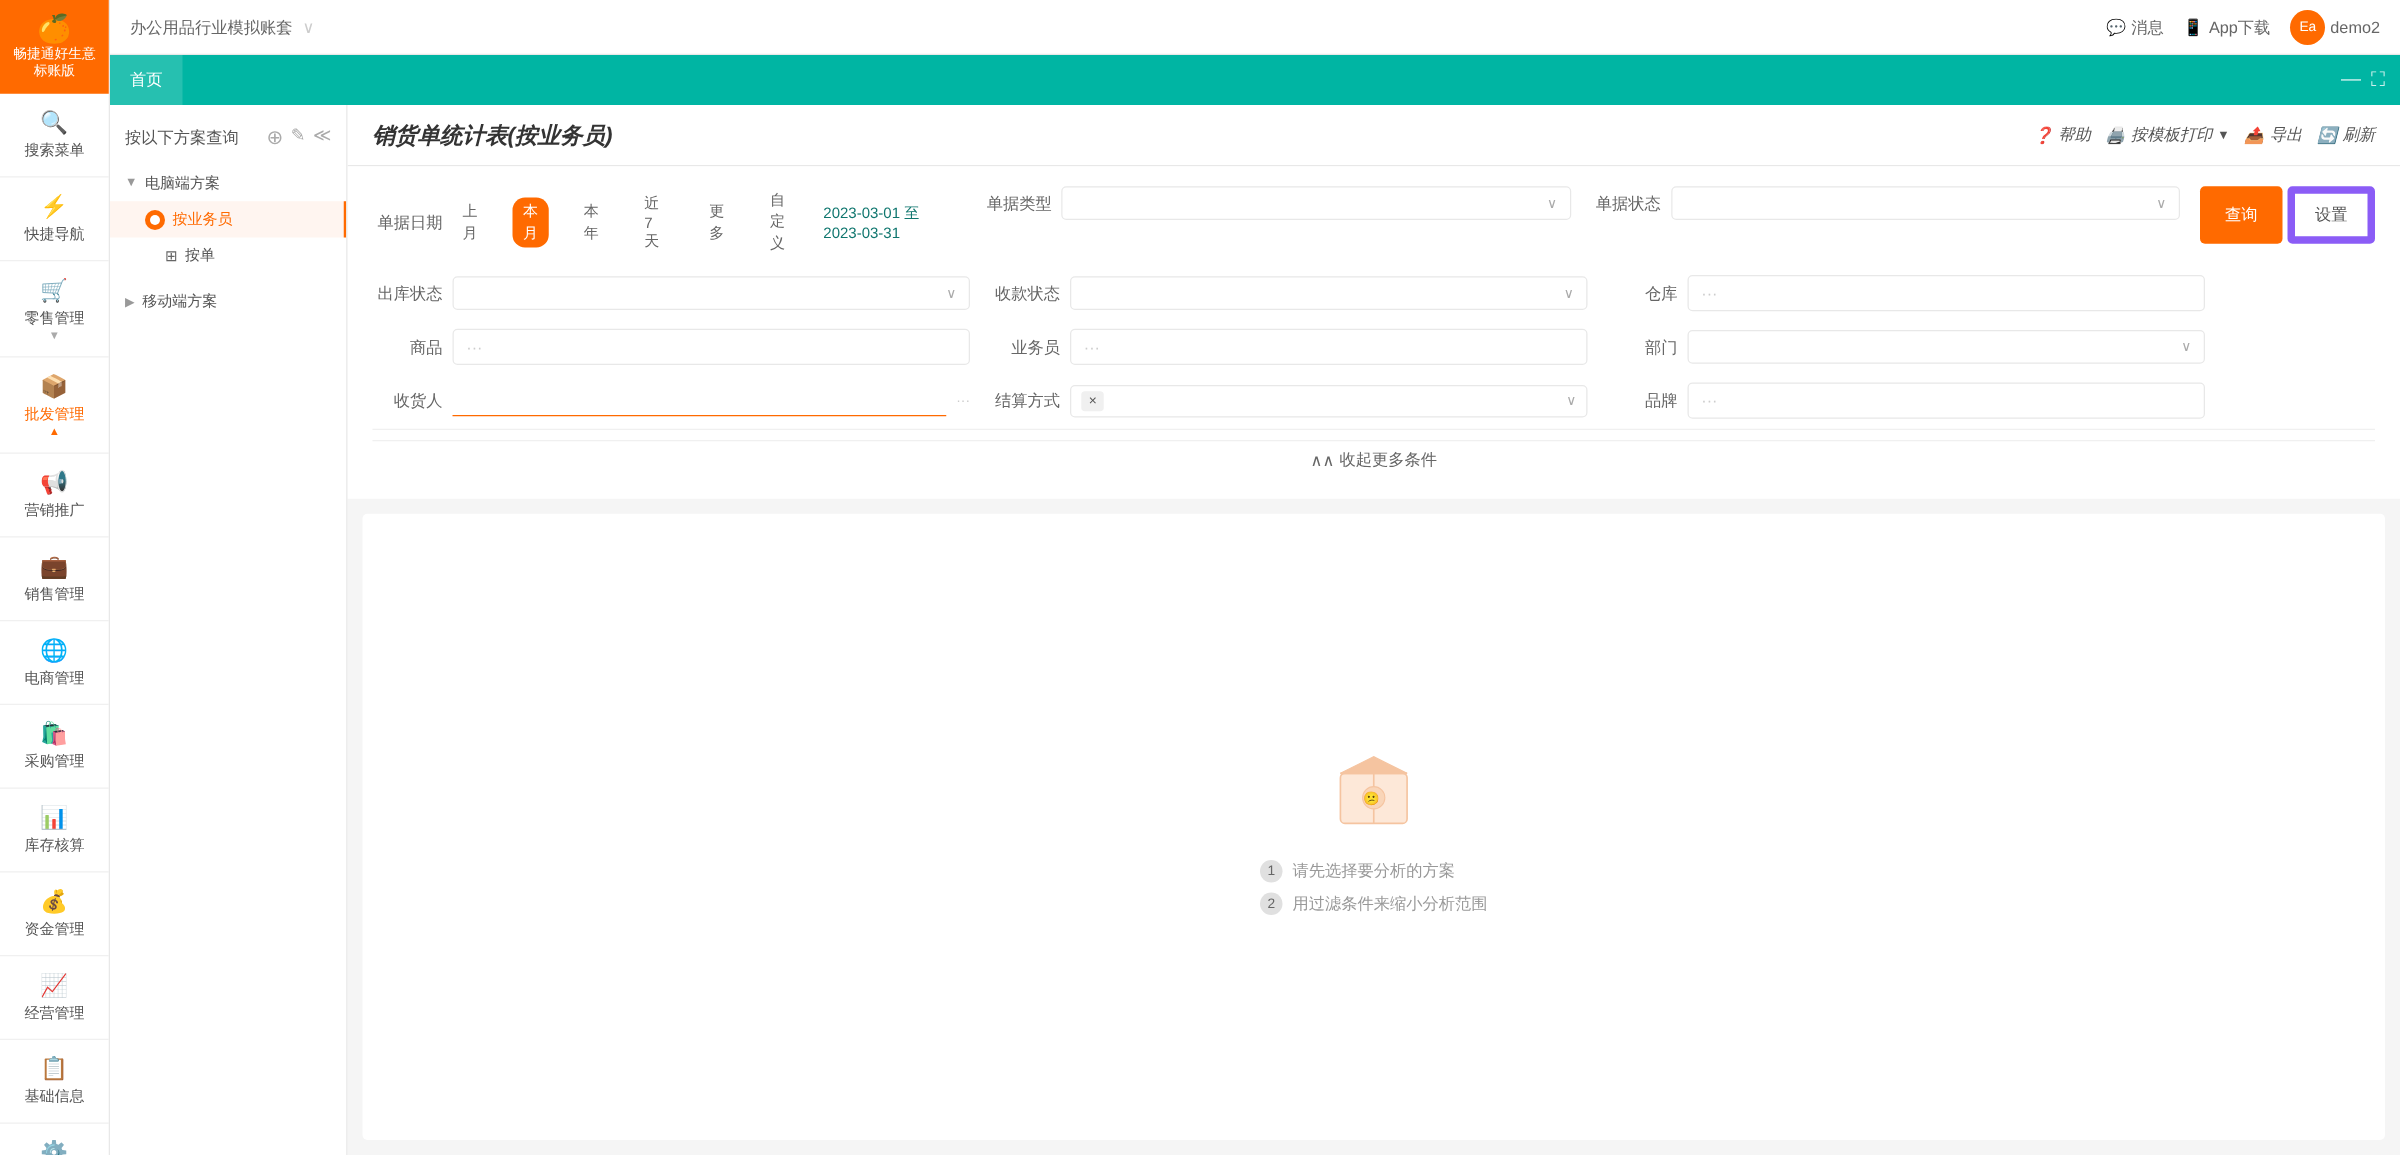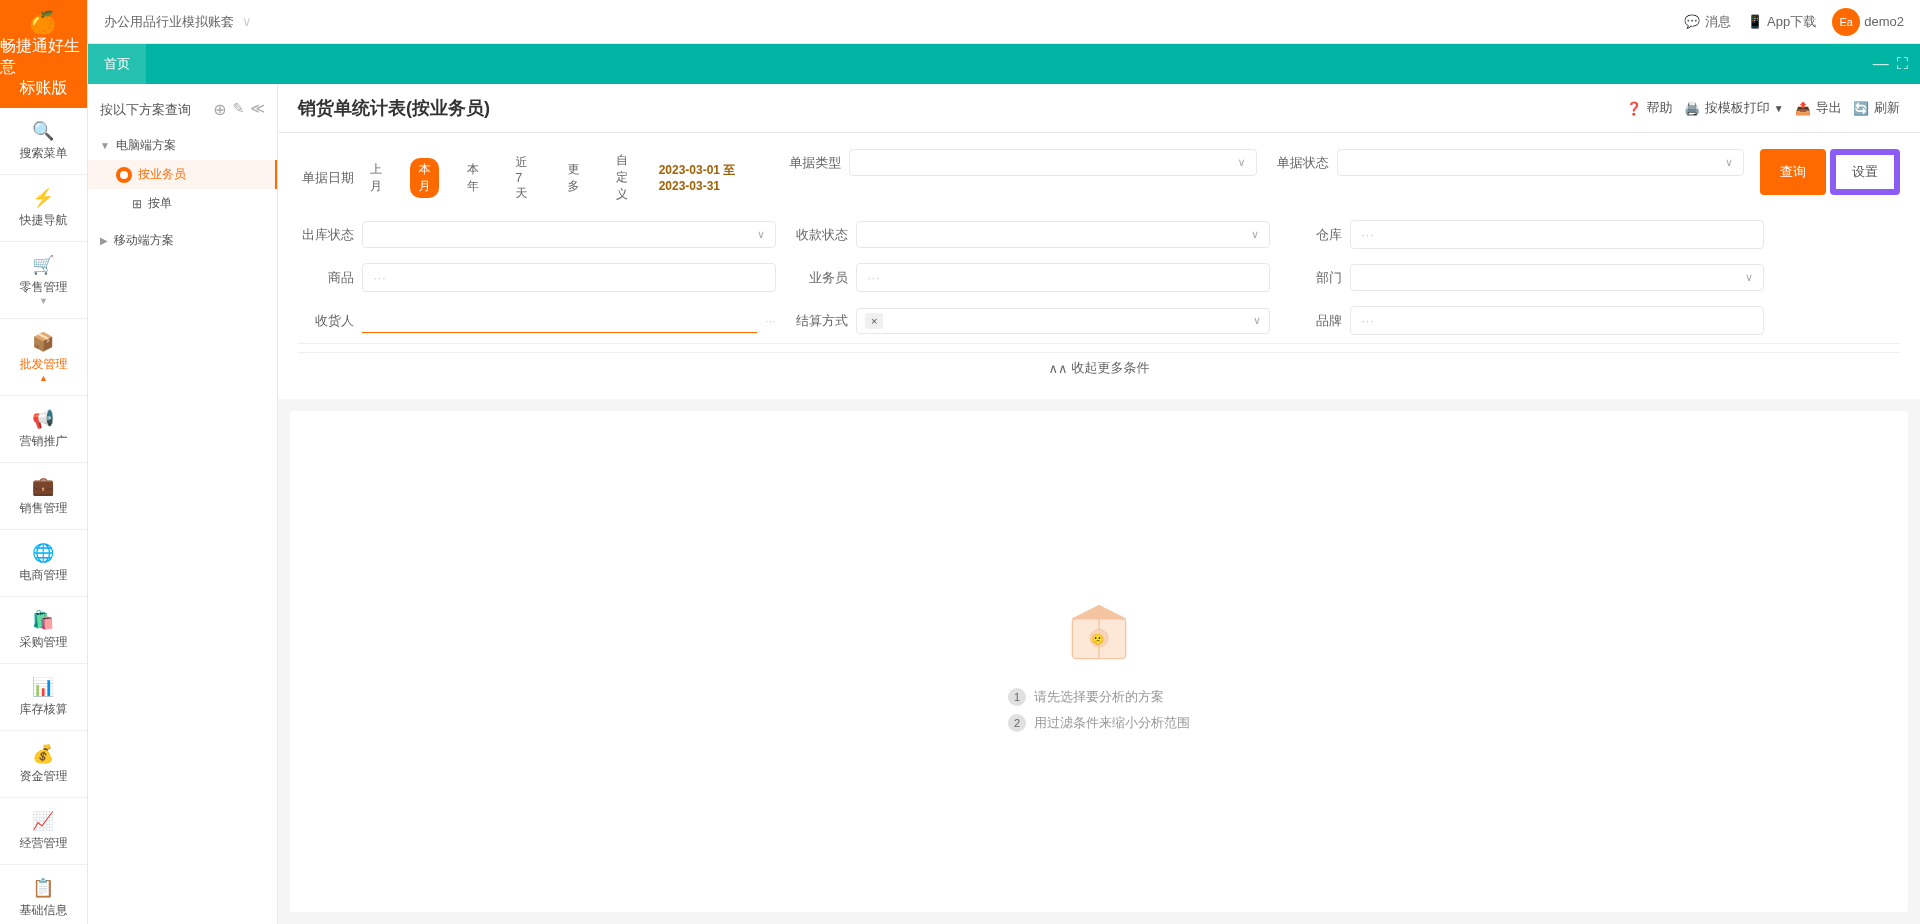--- a/index.html
+++ b/index.html
@@ -1,21 +1,21 @@
 <!DOCTYPE html>
 <html><head>
   <meta charset="utf-8">
   <style>
     * { box-sizing: border-box; margin: 0; padding: 0; }
     body { font-family: -apple-system, BlinkMacSystemFont, 'Segoe UI', sans-serif; font-size: 13px; color: #333; background: #f5f5f5; display: flex; height: 924px; overflow: hidden; }
 
     
     .sidebar { width: 88px; background: #fff; display: flex; flex-direction: column; align-items: center; border-right: 1px solid #e8e8e8; flex-shrink: 0; }
     .sidebar-logo { width: 100%; background: #ff6a00; padding: 10px 0; display: flex; flex-direction: column; align-items: center; cursor: pointer; }
-    .sidebar-logo-text { color: white; font-size: 16px; text-align: left; line-height: 1.3; }
+    .sidebar-logo-text { color: white; font-size: 11px; text-align: center; line-height: 1.3; }
     .sidebar-item { width: 100%; padding: 12px 4px; display: flex; flex-direction: column; align-items: center; cursor: pointer; color: #555; font-size: 12px; border-bottom: 1px solid #f0f0f0; }
     .sidebar-item-icon { font-size: 18px; margin-bottom: 3px; }
     .sidebar-item.active { color: #ff6a00; }
 
     
     .main { flex: 1; display: flex; flex-direction: column; overflow: hidden; }
 
     
     .topbar { height: 44px; background: #fff; display: flex; align-items: center; padding: 0 16px; border-bottom: 1px solid #e8e8e8; justify-content: space-between; flex-shrink: 0; }
     .topbar-left { display: flex; align-items: center; gap: 8px; color: #666; font-size: 13px; }
@@ -45,32 +45,32 @@
     .left-panel-item { display: flex; align-items: center; gap: 6px; padding: 6px 12px 6px 28px; font-size: 12px; cursor: pointer; color: #555; }
     .left-panel-item.active { color: #ff6a00; }
     .left-panel-item.active-bg { background: #fff5f0; border-right: 2px solid #ff6a00; }
     .item-dot { width: 16px; height: 16px; border-radius: 50%; background: #ff6a00; display: flex; align-items: center; justify-content: center; color: white; font-size: 9px; }
     .sub-item { padding-left: 44px; }
 
     
     .right-panel { flex: 1; display: flex; flex-direction: column; overflow: hidden; }
 
     
-    .page-header { background: #fff; padding: 12px 20px 0; border-bottom: 1px solid #e8e8e8; display: flex; align-items: center; justify-content: space-between; flex-shrink: 0; }
+    .page-header { background: #fff; padding: 12px 20px 0; border-bottom: 1px solid #e8e8e8; display: flex; align-items: center; justify-content: space-between; flex-shrink: 0; font-style: italic; }
     .page-title { font-size: 18px; font-weight: 600; color: #333; padding-bottom: 12px; }
     .page-header-actions { display: flex; align-items: center; gap: 12px; padding-bottom: 12px; }
     .header-action { display: flex; align-items: center; gap: 4px; color: #555; font-size: 13px; cursor: pointer; }
 
     
     .filter-area { background: #fff; padding: 16px 20px; flex-shrink: 0; }
     .filter-label { color: #666; font-size: 13px; white-space: nowrap; min-width: 56px; text-align: right; }
     .filter-date-tabs { display: flex; align-items: center; gap: 20px; }
     .date-tab { padding: 3px 8px; border-radius: 3px; cursor: pointer; font-size: 12px; color: #666; }
     .date-tab.active { background: #ff6a00; color: white; border-radius: 10px; }
-    .date-range { font-size: 12px; color: #a16207; margin-left: 8px; font-weight: bold; }
+    .date-range { font-size: 12px; color: #0f766e; margin-left: 8px; }
     .filter-select { flex: 1; border: 1px solid #e8e8e8; border-radius: 4px; padding: 6px 10px; display: flex; align-items: center; justify-content: space-between; cursor: pointer; color: #666; font-size: 13px; min-width: 0; }
     .filter-input { flex: 1; border: none; border-bottom: 1px solid #ff6a00; padding: 4px 6px; font-size: 13px; color: #333; outline: none; }
 
     .filter-tag { display: flex; align-items: center; gap: 4px; background: #f0f0f0; border-radius: 3px; padding: 2px 6px; font-size: 12px; color: #555; }
 
     .collapse-btn { display: flex; align-items: center; justify-content: center; gap: 4px; color: #666; font-size: 13px; cursor: pointer; padding: 6px 0; border-top: 1px solid #f0f0f0; }
 
     
     .btn-primary { background: #ff6a00; color: white; border: none; border-radius: 4px; padding: 8px 20px; font-size: 13px; cursor: pointer; }
     .btn-default { background: #fff; color: #555; border: 6px solid #8b5cf6; border-radius: 4px; padding: 8px 16px; font-size: 13px; cursor: pointer; }

